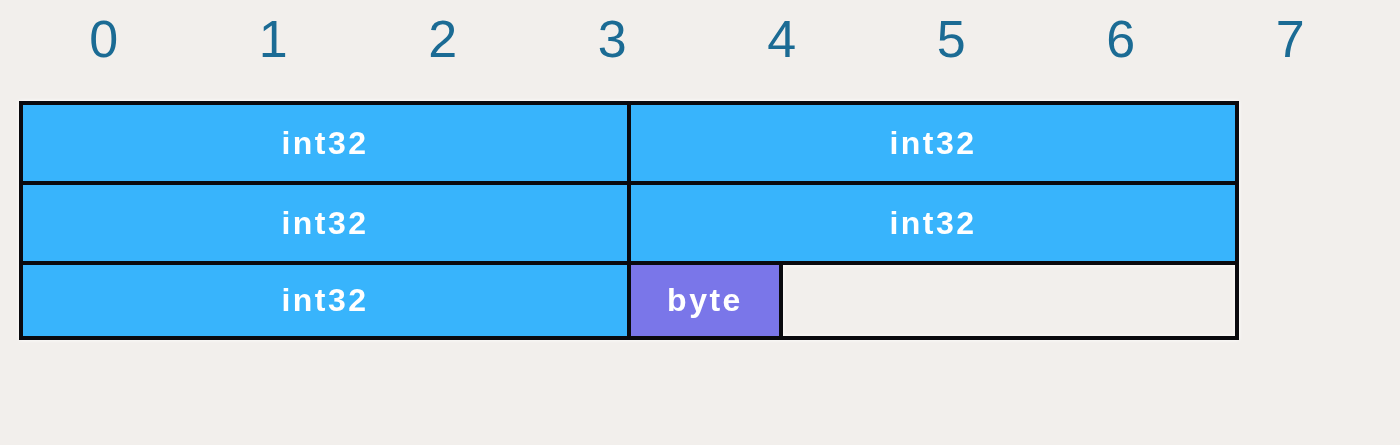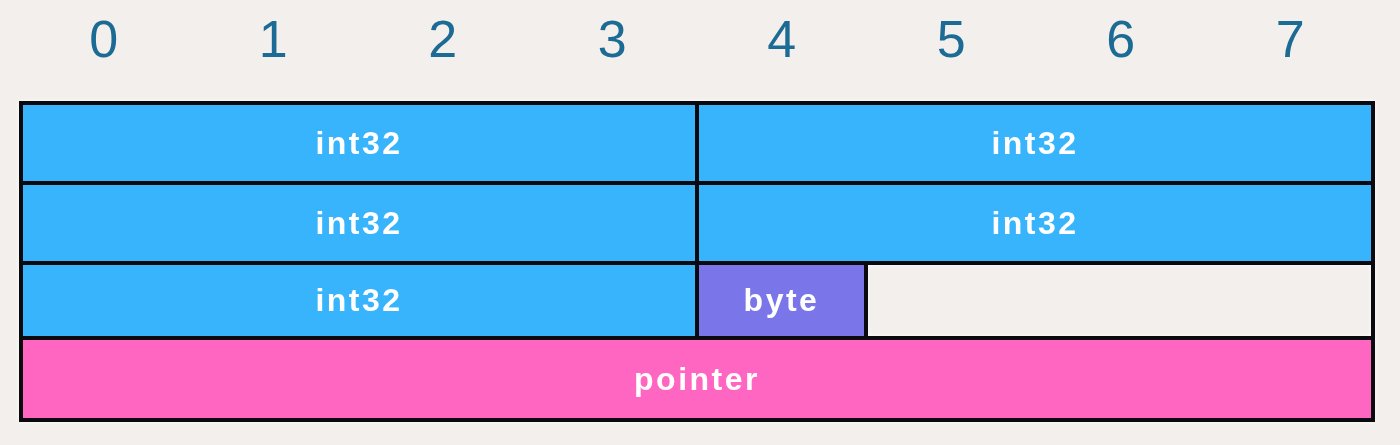--- a/index.html
+++ b/index.html
@@ -42,21 +42,21 @@
   .memwrap {
     position: absolute;
     left: 19px;
     top: 101px;
     
     filter: drop-shadow(0 0 2px rgba(255,255,255,0.95));
   }
   table.memtable {
     border-collapse: collapse;
     table-layout: fixed;
-    width: 1356px;
+    width: 1220px;
   }
   table.memtable tr:nth-child(1) { height: 80px; }
   table.memtable tr:nth-child(2) { height: 80px; }
   table.memtable tr:nth-child(3) { height: 75px; }
   table.memtable tr:nth-child(4) { height: 82px; }
 
   table.memtable td {
     border: 4px solid var(--border, #0A0A0E);
     text-align: center;
     vertical-align: middle;
@@ -99,20 +99,17 @@
       </tr>
       <tr>
         <td colspan="4" class="t-int32">int32</td>
         <td colspan="4" class="t-int32">int32</td>
       </tr>
       <tr>
         <td colspan="4" class="t-int32">int32</td>
         <td colspan="1" class="t-byte">byte</td>
         <td colspan="3" class="t-empty"></td>
       </tr>
-      <tr>
-        <td colspan="8" class="t-pointer">pointer</td>
-      </tr>
     </tbody>
       </table>
   </div>
 
 </div>
 
 </body></html>

